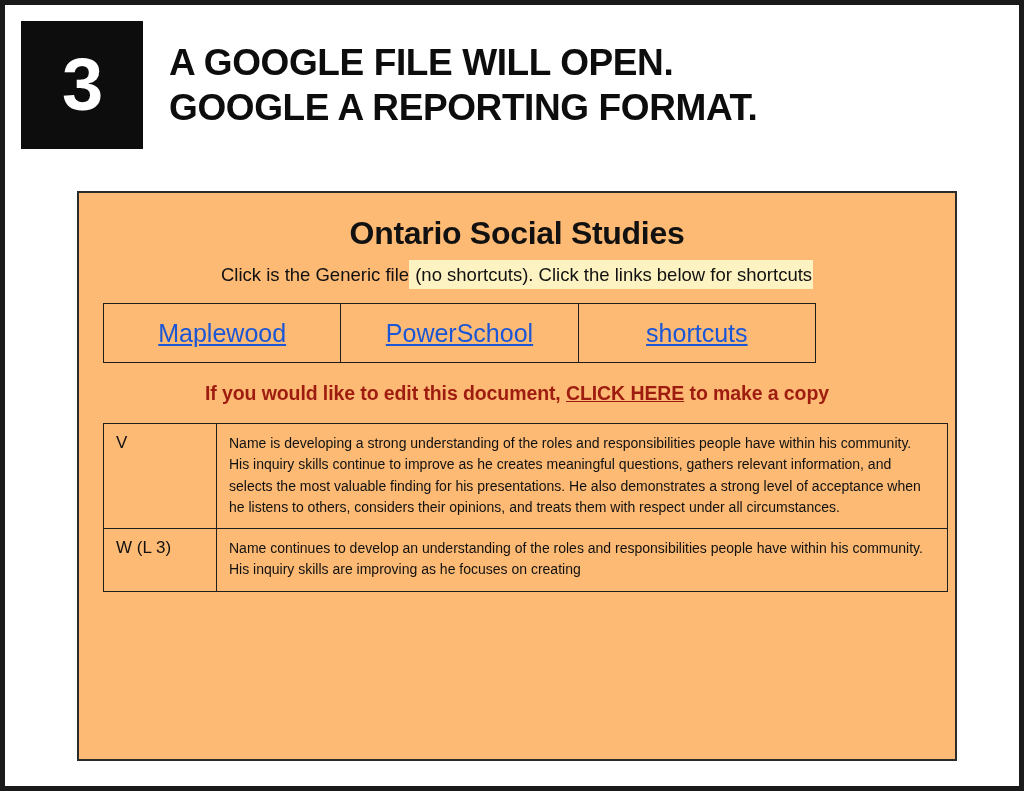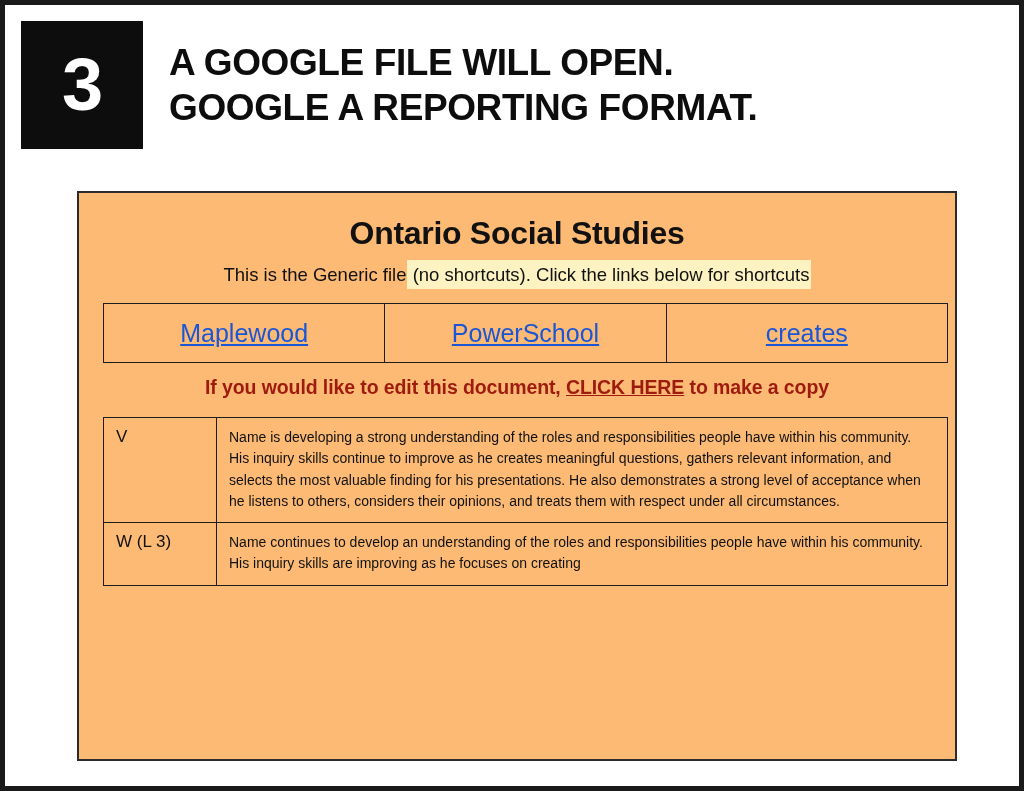--- a/index.html
+++ b/index.html
@@ -89,39 +89,39 @@
   }
   .doc-subtitle .b { font-weight: normal; }
   .subtitle-hl {
     background: #fdf3c2;
     padding: 4px 1px;
   }
 
   
   .link-table {
     margin-top: 17px;
-    width: 845px;
+    width: 713px;
     border-collapse: collapse;
     table-layout: fixed;
   }
   .link-table td {
     border: 1.6px solid #1e1e1e;
     height: 56px;
     text-align: center;
     vertical-align: middle;
   }
   .link {
     color: #1a56d6;
     font-size: 25px;
     text-decoration: underline;
   }
 
   
   .edit-note {
-    margin-top: 13px;
+    margin-top: 19px;
     text-align: center;
     font-size: 19.5px;
     font-weight: bold;
     color: #9e1b0f;
     letter-spacing: -0.1px;
   }
   .edit-note .link-red {
     color: #9e1b0f;
     text-decoration: underline;
   }
@@ -170,34 +170,34 @@
       <div class="header-line">A GOOGLE FILE WILL OPEN.</div>
       <div class="header-line">GOOGLE A REPORTING FORMAT.</div>
     </div>
   </div>
 
   <div class="doc">
 
     <div class="doc-title">Ontario Social Studies</div>
 
     <div class="doc-subtitle">
-      <span>This is the </span><span class="b">Generic file</span><span class="subtitle-hl"> (no shortcuts). Click the links below for shortcuts</span>
+      <span>Click is the </span><span class="b">Generic file</span><span class="subtitle-hl"> (no shortcuts). Click the links below for shortcuts</span>
     </div>
 
     <table class="link-table">
       <tbody>
           <tr>
         <td>
           <span class="link">Maplewood</span>
         </td>
         <td>
           <span class="link">PowerSchool</span>
         </td>
         <td>
-          <span class="link">creates</span>
+          <span class="link">shortcuts</span>
         </td>
       </tr>
     </tbody>
       </table>
 
     <div class="edit-note">
       <span>If you would like to edit this document, </span><span class="link-red">CLICK HERE</span><span> to make a copy</span>
     </div>
 
     <table class="content-table">

